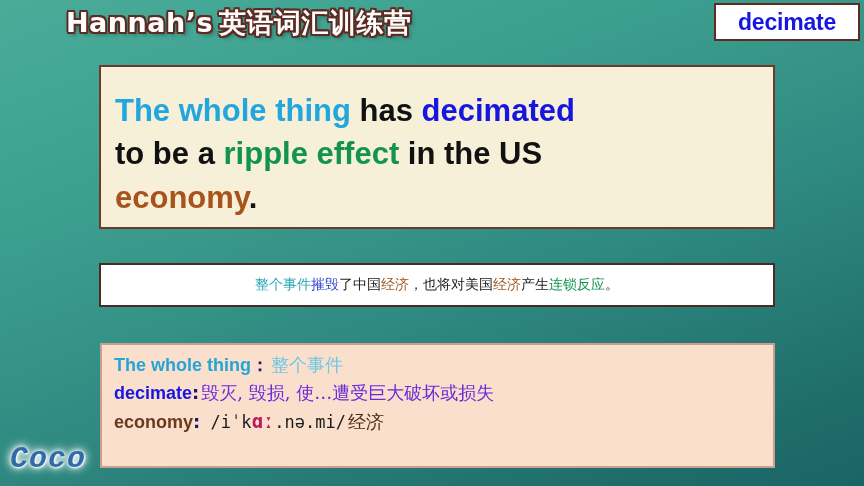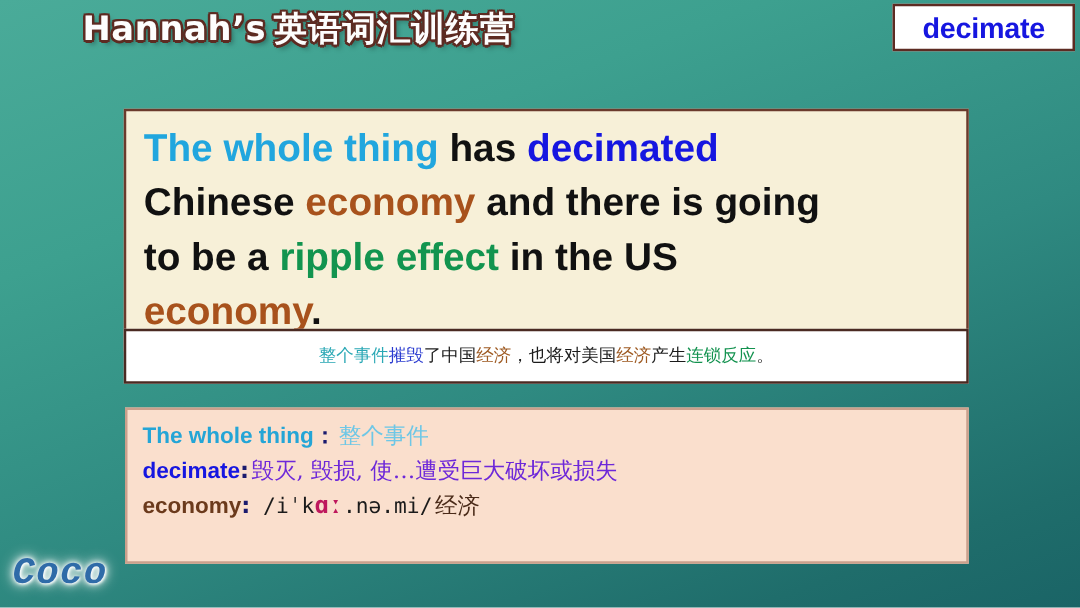--- a/index.html
+++ b/index.html
@@ -62,26 +62,26 @@
     color: #1616e0;
     font-weight: bold;
     font-size: 23px;
     letter-spacing: -0.2px;
   }
 
   
   #sentence-card {
     position: absolute;
     left: 99px;
-    top: 87px;
+    top: 65px;
     width: 676px;
     background: #f7f0d8;
     border: 2px solid #6b3a2c;
     box-sizing: border-box;
-    padding: 8px 14px 8px 14px;
+    padding: 22px 14px 8px 14px;
   }
   .sentence-line {
     font-size: 31px;
     font-weight: bold;
     line-height: 1.40;
     color: #111111;
     white-space: nowrap;
     font-family: "Liberation Sans", sans-serif;
   }
   .c-cyan   { color: #21a6de; }
@@ -112,21 +112,21 @@
   }
   .t-cyan  { color: #2aa8b5; }
   .t-blue  { color: #2a3bd0; }
   .t-brown { color: #9e5a22; }
   .t-green { color: #13924f; }
 
   
   #glossary-card {
     position: absolute;
     left: 100px;
-    top: 326px;
+    top: 343px;
     width: 675px;
     height: 125px;
     background: #fadfcd;
     border: 2px solid #caa08c;
     box-sizing: border-box;
     padding: 6px 0 0 12px;
   }
   .gloss-row {
     white-space: nowrap;
     line-height: 28px;
@@ -192,21 +192,20 @@
   <div id="brand-title">
     <span class="en">Hannah’s</span><span class="cn">英语词汇训练营</span>
   </div>
 
   <div id="headword-box">
     <span class="word">decimate</span>
   </div>
 
   <div id="sentence-card">
     <div class="sentence-line"><span class="c-cyan">The whole thing</span><span class="c-black"> has </span><span class="c-blue">decimated</span></div>
-    <div class="sentence-line"><span class="c-black">Chinese </span><span class="c-brown">economy</span><span class="c-black"> and there is going</span></div>
     <div class="sentence-line"><span class="c-black">to be a </span><span class="c-green">ripple effect</span><span class="c-black"> in the US</span></div>
     <div class="sentence-line"><span class="c-brown">economy</span><span class="c-black">.</span></div>
   </div>
 
   <div id="translation-strip">
     <div class="cn-text"><span class="t-cyan">整个事件</span><span class="t-blue">摧毁</span><span class="t-black">了中国</span><span class="t-brown">经济</span><span class="t-black">，也将对美国</span><span class="t-brown">经济</span><span class="t-black">产生</span><span class="t-green">连锁反应</span><span class="t-black">。</span></div>
   </div>
 
   <div id="glossary-card">
     <div class="gloss-row"><span class="gloss-term g-cyan">The whole thing</span><span class="gloss-sep">：</span><span class="gloss-def def-cyan">整个事件</span></div>

